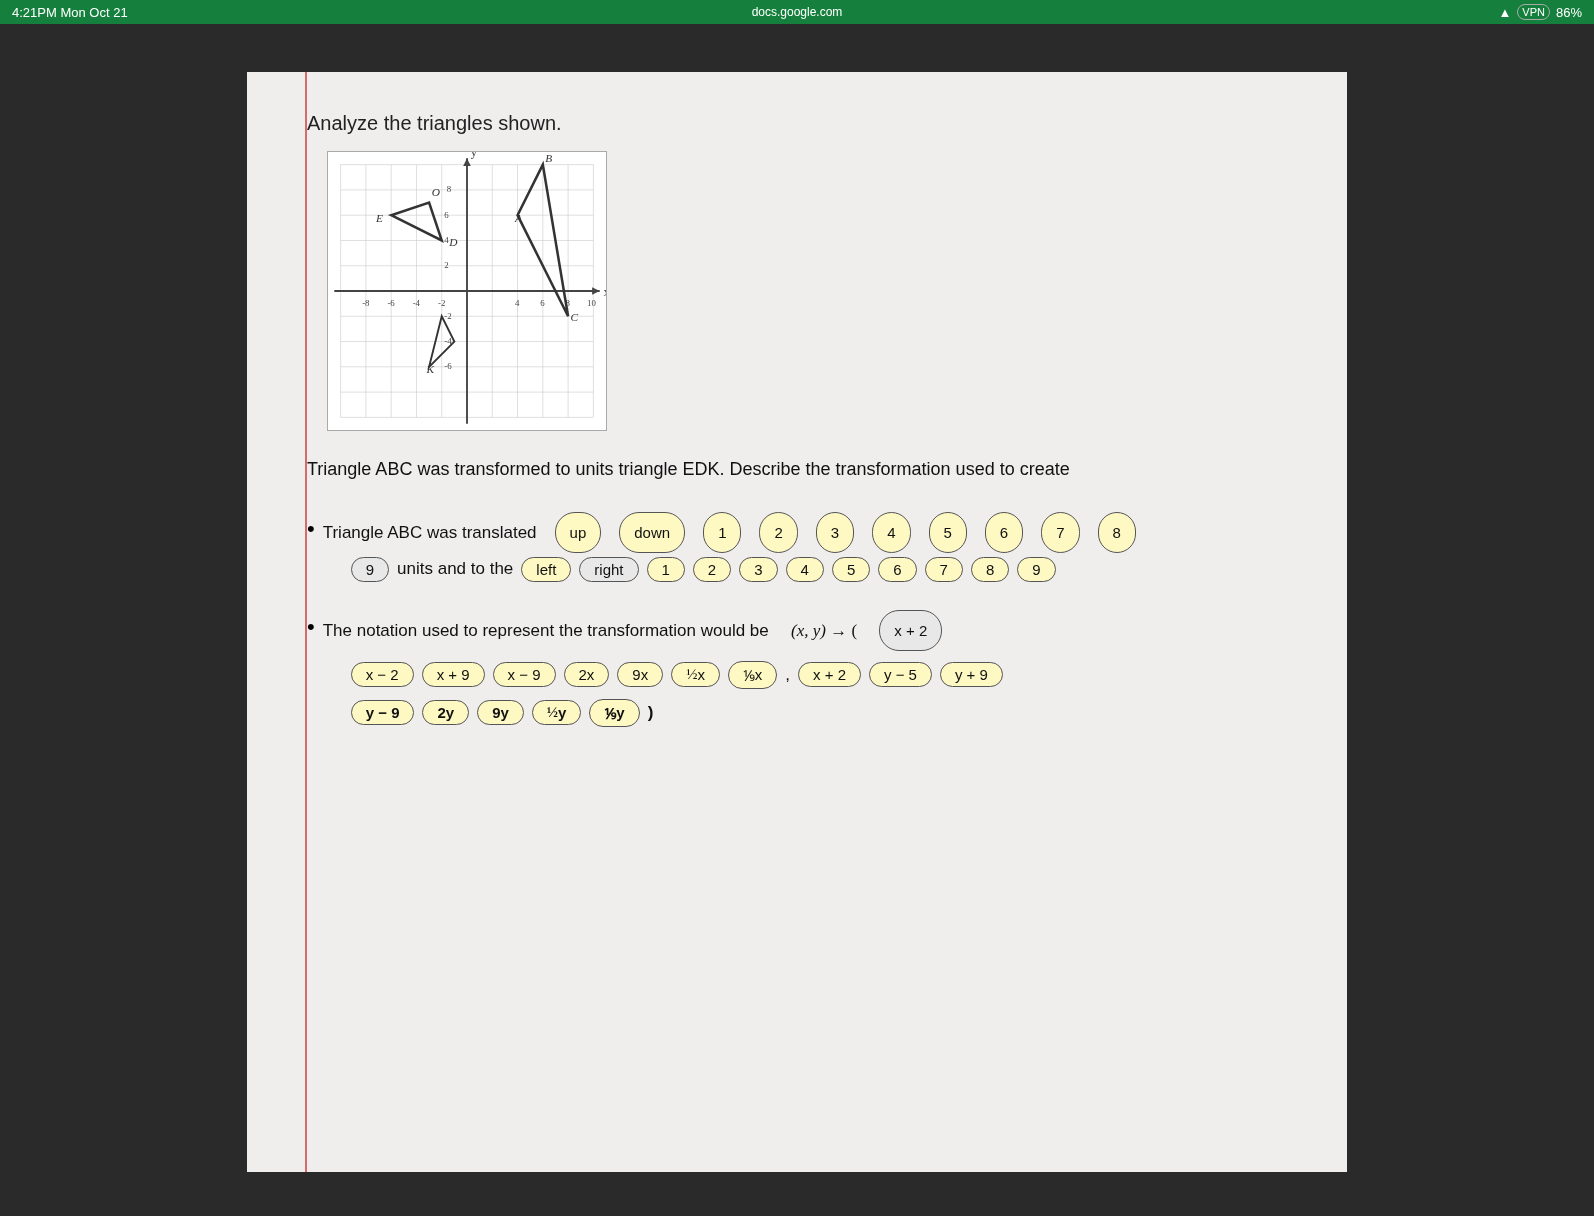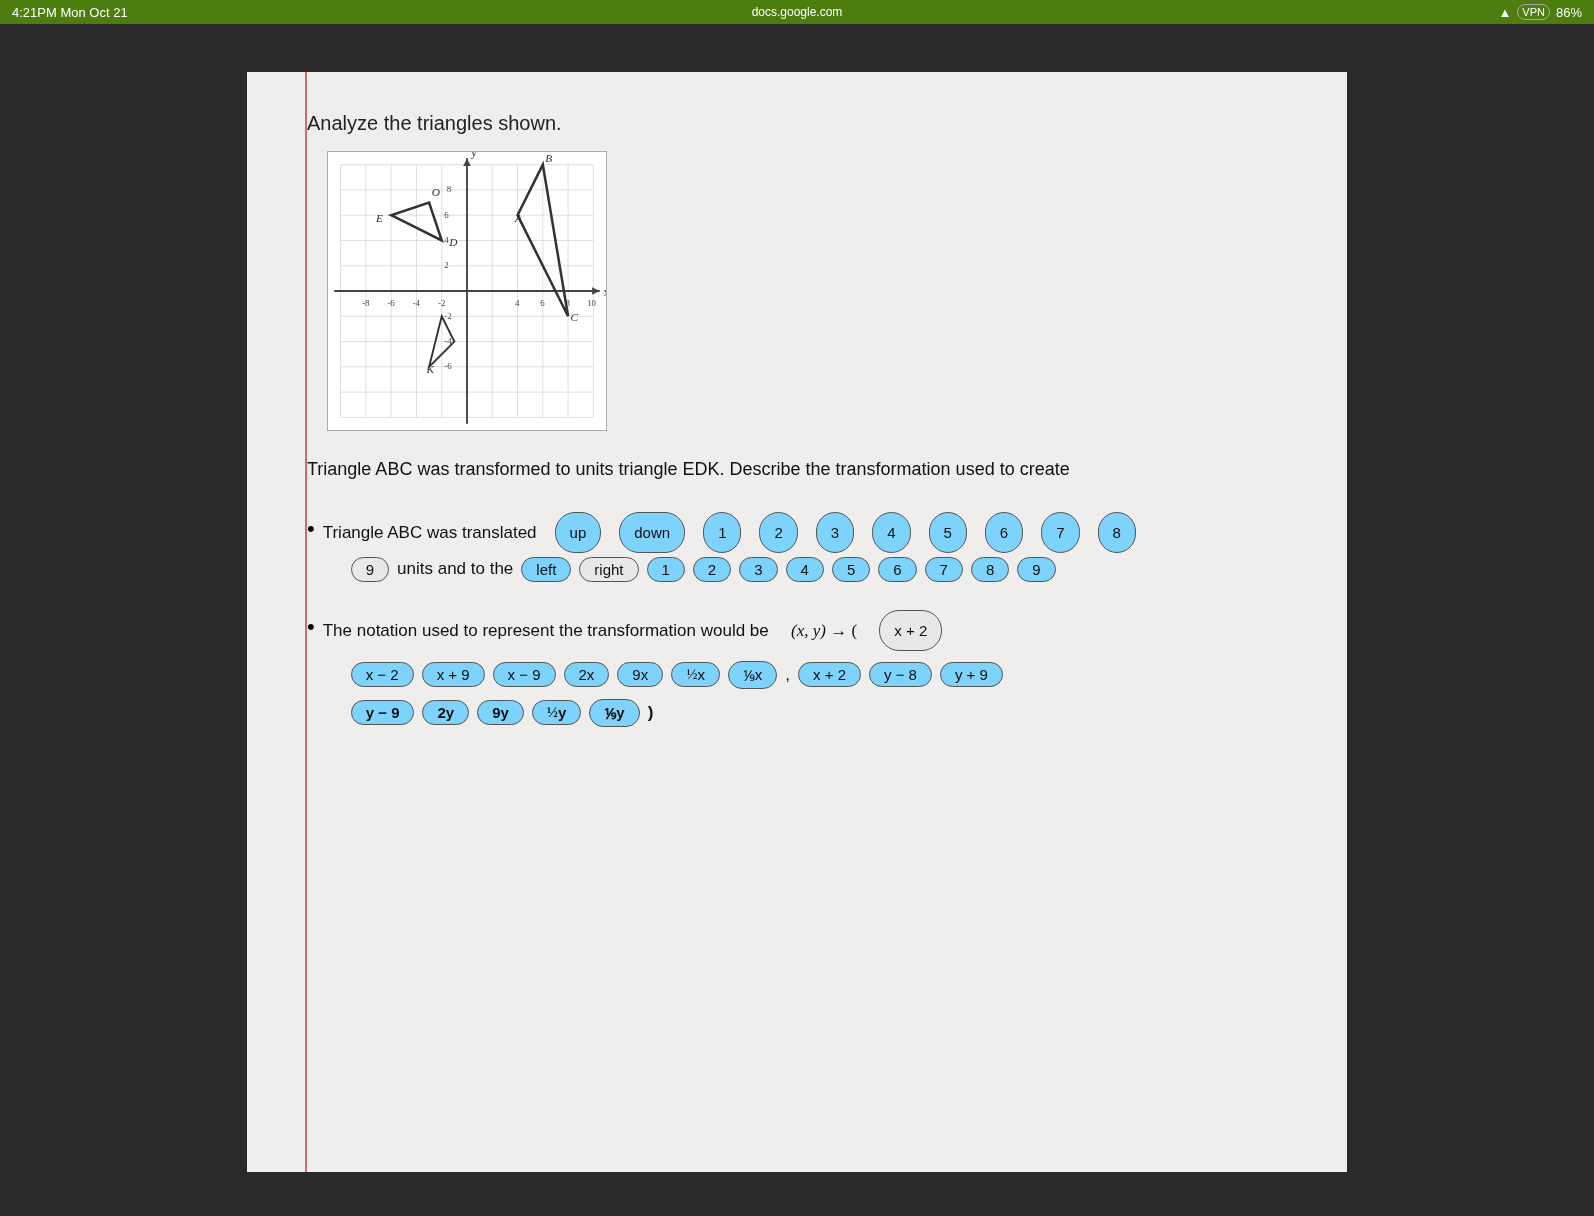--- a/index.html
+++ b/index.html
@@ -7,21 +7,21 @@
       background: #2a2a2a;
       display: flex;
       justify-content: center;
       align-items: center;
       min-height: 100vh;
       font-family: 'Times New Roman', Times, serif;
     }
     .status-bar {
       position: fixed;
       top: 0; left: 0; right: 0;
-      background: #4d7c0f;
+      background: #15803d;
       color: white;
       font-size: 13px;
       padding: 4px 12px;
       display: flex;
       justify-content: space-between;
       align-items: center;
       font-family: Arial, sans-serif;
       z-index: 100;
     }
     .status-bar .center {
@@ -106,21 +106,21 @@
       display: flex;
       flex-wrap: wrap;
       align-items: center;
       gap: 18px;
     }
     .pill {
       border: 1.5px solid #555;
       border-radius: 20px;
       padding: 3px 14px;
       font-size: 15px;
-      background: #7dd3fc;
+      background: #fef9c3;
       color: #111;
       cursor: pointer;
       display: inline-flex;
       align-items: center;
       white-space: nowrap;
       font-family: Arial, sans-serif;
     }
     .pill-selected {
       background: #e8e8e8;
     }
@@ -297,21 +297,21 @@
         <div class="options-row" style="margin-top: 10px;">
           <span class="pill">x − 2</span>
           <span class="pill">x + 9</span>
           <span class="pill">x − 9</span>
           <span class="pill">2x</span>
           <span class="pill">9x</span>
           <span class="pill"><span style="font-family:'Times New Roman';">½</span>x</span>
           <span class="pill"><span style="font-family:'Times New Roman';">⅑</span>x</span>
           <span class="inline-text">,</span>
           <span class="pill">x + 2</span>
-          <span class="pill">y − 8</span>
+          <span class="pill">y − 5</span>
           <span class="pill">y + 9</span>
         </div>
         <div class="options-row" style="margin-top: 10px; font-weight: bold;">
           <span class="pill">y − 9</span>
           <span class="pill">2y</span>
           <span class="pill">9y</span>
           <span class="pill"><span style="font-family:'Times New Roman';">½</span>y</span>
           <span class="pill"><span style="font-family:'Times New Roman';">⅑</span>y</span>
           <span class="inline-text">)</span>
         </div>

